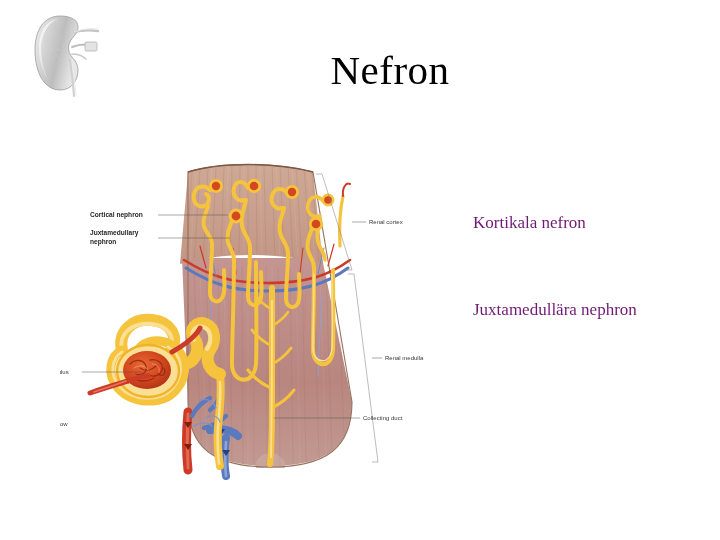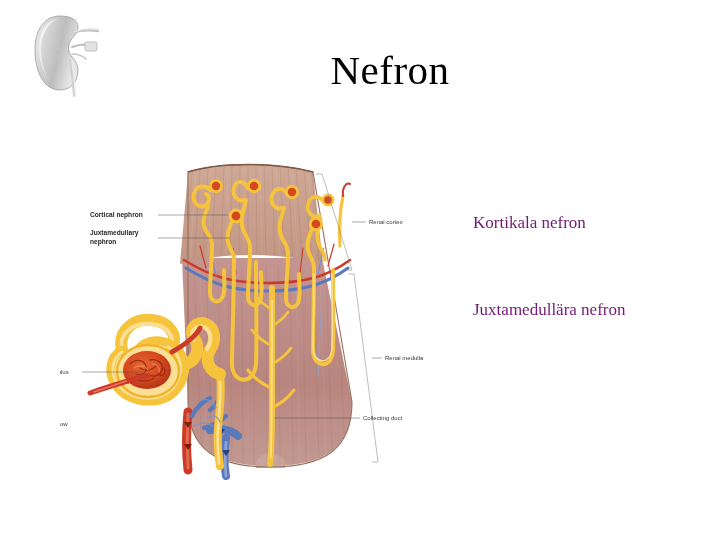--- a/index.html
+++ b/index.html
@@ -74,21 +74,21 @@
       <path d="M22 40 C27 44 30 50 32 56" stroke="#c6c6c6" stroke-width="0.9" fill="none"></path>
       <path d="M22 40 C26 34 29 29 33 26" stroke="#c6c6c6" stroke-width="0.9" fill="none"></path>
       <path d="M14 30 C18 33 20 36 22 40" stroke="#cfcfcf" stroke-width="0.8" fill="none"></path>
       <path d="M14 52 C18 48 20 44 22 40" stroke="#cfcfcf" stroke-width="0.8" fill="none"></path>
     </svg>
   </div>
 
   <div id="title">Nefron</div>
 
   <div class="body-text" id="txt-kortikala">Kortikala nefron</div>
-  <div class="body-text" id="txt-juxta">Juxtamedullära nefron</div>
+  <div class="body-text" id="txt-juxta">Juxtamedullära nephron</div>
 
   <div id="diagram">
   <svg viewBox="0 0 380 330" width="380" height="330">
     <defs>
       <clipPath id="wedgeClip">
         <path d="M128 22 C160 12 215 12 253 22
                  L292 252 C292 300 265 318 210 318
                  C155 318 128 300 128 252 Z"></path>
       </clipPath>
       <clipPath id="cortexClip">

